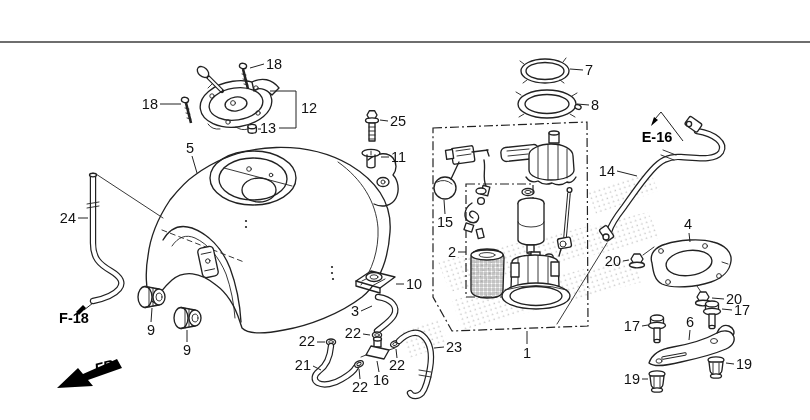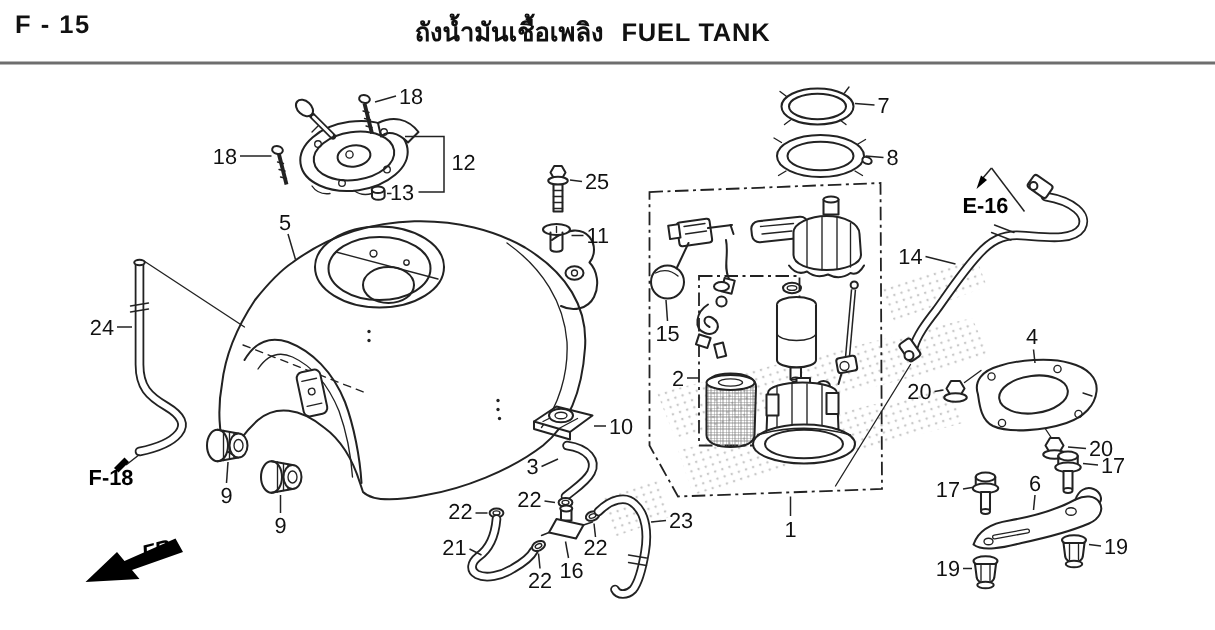--- a/index.html
+++ b/index.html
@@ -20,24 +20,20 @@
   .ld{stroke:#222;stroke-width:1;fill:none;}
   .dashbox{stroke:#222;fill:none;stroke-width:1.2;stroke-dasharray:9 3 2 3;}
   .lbl{font-size:14.5px;fill:#111;}
   .lblb{font-size:14.5px;font-weight:bold;fill:#000;}
 </style>
 </head>
 <body>
 
 <div class="page">
 
-  <div class="hdr">
-    <div class="page-code">F - 15</div>
-    <div class="page-title"><span>ถังน้ำมันเชื้อเพลิง</span><span class="en">FUEL TANK</span></div>
-  </div>
   <div class="rule"></div>
 
   <svg width="810" height="420" viewBox="0 0 810 420">
     <defs>
       <pattern id="dots" width="5" height="5" patternUnits="userSpaceOnUse" patternTransform="rotate(-18)">
         <circle cx="1.3" cy="1.3" r=".85" fill="#c9c9c9"></circle>
       </pattern>
       <pattern id="mesh" width="4" height="4" patternUnits="userSpaceOnUse">
         <path d="M0 0H4M0 2H4M0 0V4M2 0V4" stroke="#777" stroke-width=".5"></path>
       </pattern>

